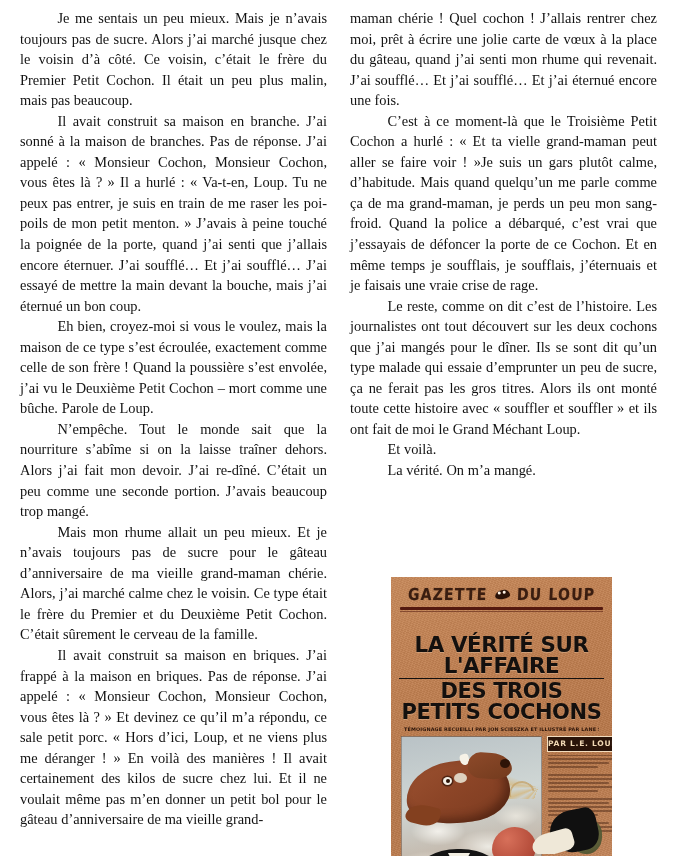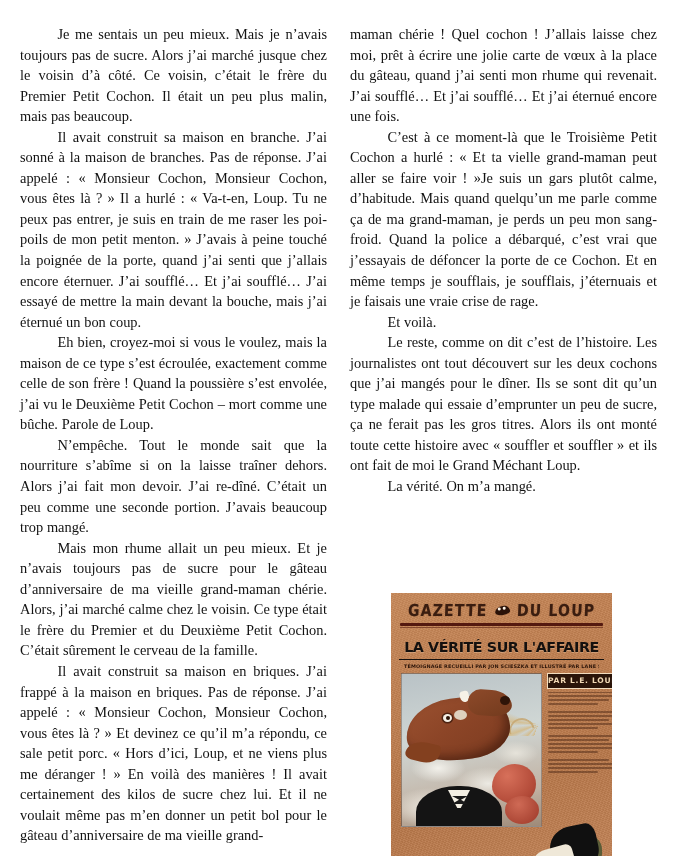--- a/index.html
+++ b/index.html
@@ -13,21 +13,21 @@
     font-family: "Liberation Serif", "DejaVu Serif", serif;
     color: #121212;
     overflow: hidden;
   }
 
   #page {
     position: relative;
     width: 576px;
     height: 856px;
     box-sizing: border-box;
-    padding: 24px 18px 6px 20px;
+    padding: 8px 18px 6px 20px;
   }
 
   .columns {
     display: flex;
     gap: 23px;
     align-items: flex-start;
     height: 842px;
   }
 
   .col {
@@ -129,25 +129,25 @@
     margin: 2px 2px 0 2px;
     border-radius: 1px;
   }
   .rule-thin {
     height: 1px;
     background: rgba(84,25,15,0.55);
     margin: 1px 2px 0 2px;
   }
 
   .headline {
-    margin: 9px 3px 0 3px;
+    margin: 23px 3px 0 3px;
     color: #14100e;
     font-family: "DejaVu Sans", sans-serif;
     font-weight: bold;
-    font-size: 14px;
+    font-size: 21px;
     line-height: 21px;
     letter-spacing: -0.4px;
     text-align: center;
     text-shadow: 0 1px 0 rgba(255,230,200,0.28);
   }
   .headline .l1 {
     display: block;
     border-bottom: 1.6px solid #14100e;
     padding-bottom: 1px;
     transform: scaleX(1.02);
@@ -441,41 +441,42 @@
     <div class="col">
       <p class="para">Je me sentais un peu mieux. Mais je n’avais toujours pas de sucre. Alors j’ai marché jusque chez le voisin d’à côté. Ce voisin, c’était le frère du Premier Petit Cochon. Il était un peu plus malin, mais pas beaucoup.</p>
       <p class="para">Il avait construit sa maison en branche. J’ai sonné à la maison de branches. Pas de réponse. J’ai appelé : « Monsieur Cochon, Monsieur Cochon, vous êtes là ? » Il a hurlé : « Va-t-en, Loup. Tu ne peux pas entrer, je suis en train de me raser les poi-poils de mon petit menton. » J’avais à peine touché la poignée de la porte, quand j’ai senti que j’allais encore éternuer. J’ai soufflé… Et j’ai soufflé… J’ai essayé de mettre la main devant la bouche, mais j’ai éternué un bon coup.</p>
       <p class="para">Eh bien, croyez-moi si vous le voulez, mais la maison de ce type s’est écroulée, exactement comme celle de son frère ! Quand la poussière s’est envolée, j’ai vu le Deuxième Petit Cochon – mort comme une bûche. Parole de Loup.</p>
       <p class="para">N’empêche. Tout le monde sait que la nourriture s’abîme si on la laisse traîner dehors. Alors j’ai fait mon devoir. J’ai re-dîné. C’était un peu comme une seconde portion. J’avais beaucoup trop mangé.</p>
       <p class="para">Mais mon rhume allait un peu mieux. Et je n’avais toujours pas de sucre pour le gâteau d’anniversaire de ma vieille grand-maman chérie. Alors, j’ai marché calme chez le voisin. Ce type était le frère du Premier et du Deuxième Petit Cochon. C’était sûrement le cerveau de la famille.</p>
       <p class="para">Il avait construit sa maison en briques. J’ai frappé à la maison en briques. Pas de réponse. J’ai appelé : « Monsieur Cochon, Monsieur Cochon, vous êtes là ? » Et devinez ce qu’il m’a répondu, ce sale petit porc. « Hors d’ici, Loup, et ne viens plus me déranger ! » En voilà des manières ! Il avait certainement des kilos de sucre chez lui. Et il ne voulait même pas m’en donner un petit bol pour le gâteau d’anniversaire de ma vieille grand-</p>
     </div>
 
     <div class="col">
-      <p class="para noindent">maman chérie ! Quel cochon ! J’allais laisse chez moi, prêt à écrire une jolie carte de vœux à la place du gâteau, quand j’ai senti mon rhume qui revenait. J’ai soufflé… Et j’ai soufflé… Et j’ai éternué encore une fois.</p>
+      <p class="para noindent">maman chérie ! Quel cochon ! J’allais rentrer chez moi, prêt à écrire une jolie carte de vœux à la place du gâteau, quand j’ai senti mon rhume qui revenait. J’ai soufflé… Et j’ai soufflé… Et j’ai éternué encore une fois.</p>
       <p class="para">C’est à ce moment-là que le Troisième Petit Cochon a hurlé : « Et ta vielle grand-maman peut aller se faire voir ! »Je suis un gars plutôt calme, d’habitude. Mais quand quelqu’un me parle comme ça de ma grand-maman, je perds un peu mon sang-froid. Quand la police a débarqué, c’est vrai que j’essayais de défoncer la porte de ce Cochon. Et en même temps je soufflais, je soufflais, j’éternuais et je faisais une vraie crise de rage.</p>
+      <p class="para">Le reste, comme on dit c’est de l’histoire. Les journalistes ont tout découvert sur les deux cochons que j’ai mangés pour le dîner. Ils se sont dit qu’un type malade qui essaie d’emprunter un peu de sucre, ça ne ferait pas les gros titres. Alors ils ont monté toute cette histoire avec « souffler et souffler » et ils ont fait de moi le Grand Méchant Loup.</p>
       <p class="para">Et voilà.</p>
-      <p class="para">Le reste, comme on dit c’est de l’histoire. Les journalistes ont tout découvert sur les deux cochons que j’ai mangés pour le dîner. Ils se sont dit qu’un type malade qui essaie d’emprunter un peu de sucre, ça ne ferait pas les gros titres. Alors ils ont monté toute cette histoire avec « souffler et souffler » et ils ont fait de moi le Grand Méchant Loup.</p>
       <p class="para">La vérité. On m’a mangé.</p>
 
       <figure class="cover-figure">
         <div class="cover">
           <div class="cover-inner">
 
             <div class="masthead">
               <span class="mt">GAZETTE</span>
               <span class="snout"></span>
               <span class="mt">DU  LOUP</span>
             </div>
 
             <div class="rule-top"></div>
             <div class="rule-thin"></div>
 
             <div class="headline">
               <span class="l1">LA VÉRITÉ SUR L'AFFAIRE</span>
+              <span class="l2">DES TROIS PETITS COCHONS</span>
             </div>
 
             <div class="credits">TÉMOIGNAGE RECUEILLI PAR JON SCIESZKA ET ILLUSTRÉ PAR LANE SMITH</div>
 
             <div class="cover-body">
 
               <div class="illo">
                 <div class="clouds"></div>
                 <div class="fan"></div>
                 <div class="swirl"></div>

